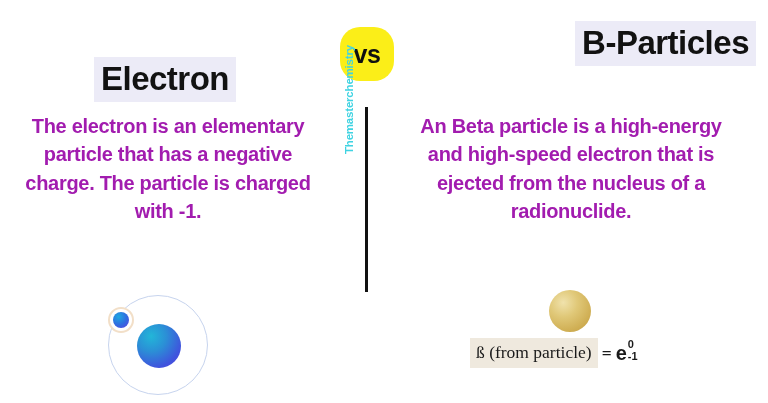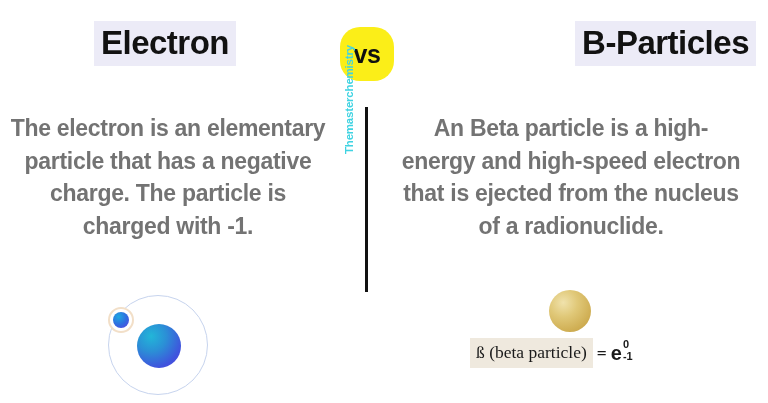--- a/index.html
+++ b/index.html
@@ -24,21 +24,21 @@
     font-weight: bold;
     letter-spacing: -0.5px;
     color: #121212;
     line-height: 1.25;
     white-space: nowrap;
   }
   .title .hl {
     background: #ecebf7;
     padding: 3px 7px 5px 7px;
   }
-  #title-left  { left: 0; width: 330px; text-align: center; }
+  #title-left  { left: 0; width: 330px; text-align: center; margin-top: 36px; }
   #title-right { left: 416px; width: 340px; text-align: right; }
 
   
   #vs-badge {
     position: absolute;
     left: 340px;
     top: 27px;
     width: 54px;
     height: 54px;
     background: #fbee18;
@@ -49,24 +49,24 @@
     font-size: 25px;
     font-weight: bold;
     color: #101010;
     letter-spacing: -0.5px;
   }
 
   
   .body-text {
     position: absolute;
     top: 112px;
-    font-size: 23px;
+    font-size: 20px;
     font-weight: bold;
     line-height: 1.42;
-    color: #737373;
+    color: #a21caf;
     text-align: center;
     letter-spacing: -0.3px;
   }
   #body-left  { left: 8px;   width: 320px; }
   #body-right { left: 401px; width: 340px; }
 
   
   #divider-line {
     position: absolute;
     left: 365px;
@@ -211,20 +211,20 @@
 <div id="atom-figure">
   <div id="atom-orbit"></div>
   <div id="atom-nucleus"></div>
   <div id="atom-electron-ring"></div>
   <div id="atom-electron"></div>
 </div>
 
 <div id="beta-sphere"></div>
 
 <div id="beta-equation">
-  <span class="eq-label">ß (beta particle)</span>
+  <span class="eq-label">ß (from particle)</span>
   <span class="eq-eq">=</span>
   <span class="eq-e">e</span>
   <span class="eq-scripts">
     <span>0</span>
     <span>-1</span>
   </span>
 </div>
 
 </body></html>

